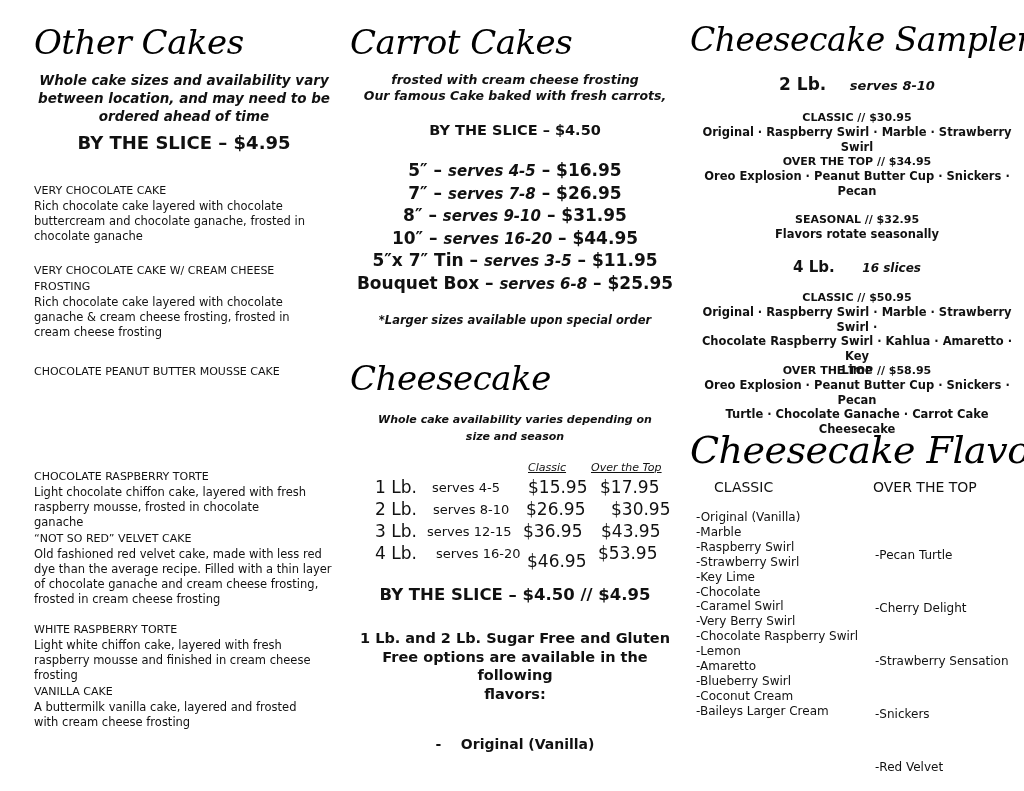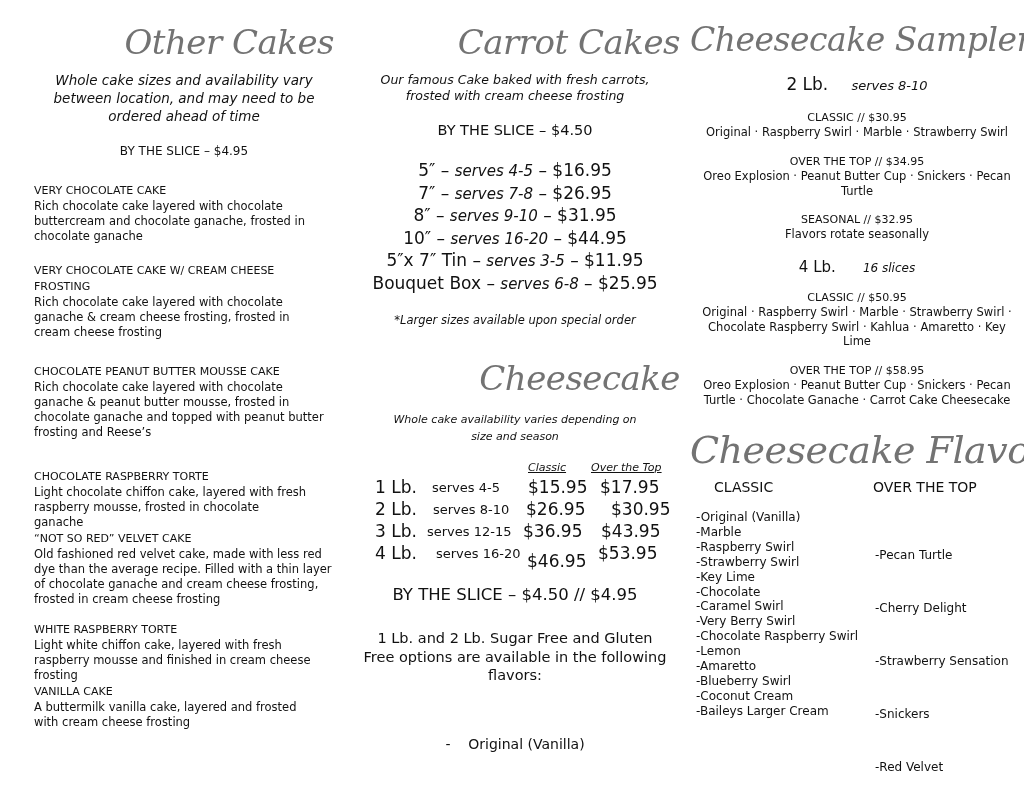--- a/index.html
+++ b/index.html
@@ -1,19 +1,19 @@
 <!DOCTYPE html>
 <html><head>
 <meta charset="utf-8">
 <style>
   html, body { margin:0; padding:0; background:#ffffff; }
   body { width:1024px; height:791px; position:relative; overflow:hidden; color:#111; font-family:"DejaVu Sans", sans-serif; }
   .abs { position:absolute; }
-  .script { font-family:"DejaVu Serif", serif; font-style:italic; font-weight:normal; color:#737373; text-align:right; white-space:nowrap; letter-spacing:-0.5px; }
-  .center { text-align:center; }
+  .script { font-family:"DejaVu Serif", serif; font-style:italic; font-weight:normal; color:#000000; text-align:left; white-space:nowrap; letter-spacing:-0.5px; }
+  .center { text-align:center;font-weight:bold; }
   .it { font-style:italic; }
   .item-title { font-size:11px; line-height:16px; margin:0; text-transform:none; }
   .item-desc { font-size:11.5px; line-height:15px; margin:0; }
   .item { position:absolute; left:34px; width:300px; }
   .carrot-row { font-size:17px; line-height:21.5px; white-space:nowrap; }
   .carrot-row .sv { font-style:italic; font-size:15px; }
   .cc-row { position:absolute; font-size:17px; white-space:nowrap; }
   .cc-row .lb { position:absolute; left:0; }
   .cc-row .sv { position:absolute; font-size:13px; top:3px; }
   .cc-row .p1 { position:absolute; left:153px; }
@@ -27,33 +27,32 @@
 <body>
 
 <div class="abs script" style="left:34px;width:300px;top:22px;font-size:34px;">Other Cakes</div>
 
 <div class="abs center it" style="left:34px;width:300px;top:71px;font-size:13.5px;line-height:18px;">
   <div>Whole cake sizes and availability vary</div>
   <div>between location, and may need to be</div>
   <div>ordered ahead of time</div>
 </div>
 
-<div class="abs center" style="left:34px;width:300px;top:144px;font-size:12px;">BY THE SLICE – $4.95</div>
+<div class="abs center" style="left:34px;width:300px;top:132px;font-size:18px;">BY THE SLICE – $4.95</div>
 
 <div class="item" style="top:183px;">
   <p class="item-title">VERY CHOCOLATE CAKE</p>
   <p class="item-desc">Rich chocolate cake layered with chocolate buttercream and chocolate ganache, frosted in chocolate ganache</p>
 </div>
 <div class="item" style="top:263px;">
   <p class="item-title" style="width:270px;">VERY CHOCOLATE CAKE W/ CREAM CHEESE FROSTING</p>
   <p class="item-desc" style="width:285px;">Rich chocolate cake layered with chocolate ganache &amp; cream cheese frosting, frosted in cream cheese frosting</p>
 </div>
 <div class="item" style="top:364px;">
   <p class="item-title" style="width:290px;">CHOCOLATE PEANUT BUTTER MOUSSE CAKE</p>
-  <p class="item-desc" style="width:300px;">Rich chocolate cake layered with chocolate ganache &amp; peanut butter mousse, frosted in chocolate ganache and topped with peanut butter frosting and Reese’s</p>
 </div>
 <div class="item" style="top:469px;">
   <p class="item-title">CHOCOLATE RASPBERRY TORTE</p>
   <p class="item-desc" style="width:275px;">Light chocolate chiffon cake, layered with fresh raspberry mousse, frosted in chocolate ganache</p>
 </div>
 <div class="item" style="top:531px;">
   <p class="item-title">“NOT SO RED” VELVET CAKE</p>
   <p class="item-desc" style="width:300px;">Old fashioned red velvet cake, made with less red dye than the average recipe. Filled with a thin layer of chocolate ganache and cream cheese frosting, frosted in cream cheese frosting</p>
 </div>
 <div class="item" style="top:622px;">
@@ -61,22 +60,22 @@
   <p class="item-desc" style="width:300px;">Light white chiffon cake, layered with fresh raspberry mousse and finished in cream cheese frosting</p>
 </div>
 <div class="item" style="top:684px;">
   <p class="item-title">VANILLA CAKE</p>
   <p class="item-desc" style="width:290px;">A buttermilk vanilla cake, layered and frosted with cream cheese frosting</p>
 </div>
 
 <div class="abs script" style="left:350px;width:330px;top:22px;font-size:34px;">Carrot Cakes</div>
 
 <div class="abs center it" style="left:350px;width:330px;top:72px;font-size:12.5px;line-height:16px;">
+  <div>frosted with cream cheese frosting</div>
   <div>Our famous Cake baked with fresh carrots,</div>
-  <div>frosted with cream cheese frosting</div>
 </div>
 
 <div class="abs center" style="left:350px;width:330px;top:122px;font-size:14.5px;">BY THE SLICE – $4.50</div>
 
 <div class="abs center" style="left:350px;width:330px;top:160px;">
   <div class="carrot-row"><span>5″ – </span><span class="sv">serves 4-5</span><span> – $16.95</span></div>
   <div class="carrot-row"><span>7″ – </span><span class="sv">serves 7-8</span><span> – $26.95</span></div>
   <div class="carrot-row"><span>8″ – </span><span class="sv">serves 9-10</span><span> – $31.95</span></div>
   <div class="carrot-row"><span>10″ – </span><span class="sv">serves 16-20</span><span> – $44.95</span></div>
   <div class="carrot-row"><span>5″x 7″ Tin – </span><span class="sv">serves 3-5</span><span> – $11.95</span></div>
@@ -141,21 +140,20 @@
   <span class="it" style="font-size:13px;margin-left:18px;">serves 8-10</span>
 </div>
 
 <div class="abs center" style="left:690px;width:334px;top:110px;">
   <div class="tier">CLASSIC // $30.95</div>
   <div class="small">Original · Raspberry Swirl · Marble · Strawberry Swirl</div>
 </div>
 <div class="abs center" style="left:690px;width:334px;top:154px;">
   <div class="tier">OVER THE TOP // $34.95</div>
   <div class="small">Oreo Explosion · Peanut Butter Cup · Snickers · Pecan</div>
-  <div class="small">Turtle</div>
 </div>
 <div class="abs center" style="left:690px;width:334px;top:212px;">
   <div class="tier">SEASONAL // $32.95</div>
   <div class="small">Flavors rotate seasonally</div>
 </div>
 
 <div class="abs center" style="left:690px;width:334px;top:257px;white-space:nowrap;">
   <span style="font-size:15px;">4 Lb.</span>
   <span class="it" style="font-size:12px;margin-left:22px;">16 slices</span>
 </div>

